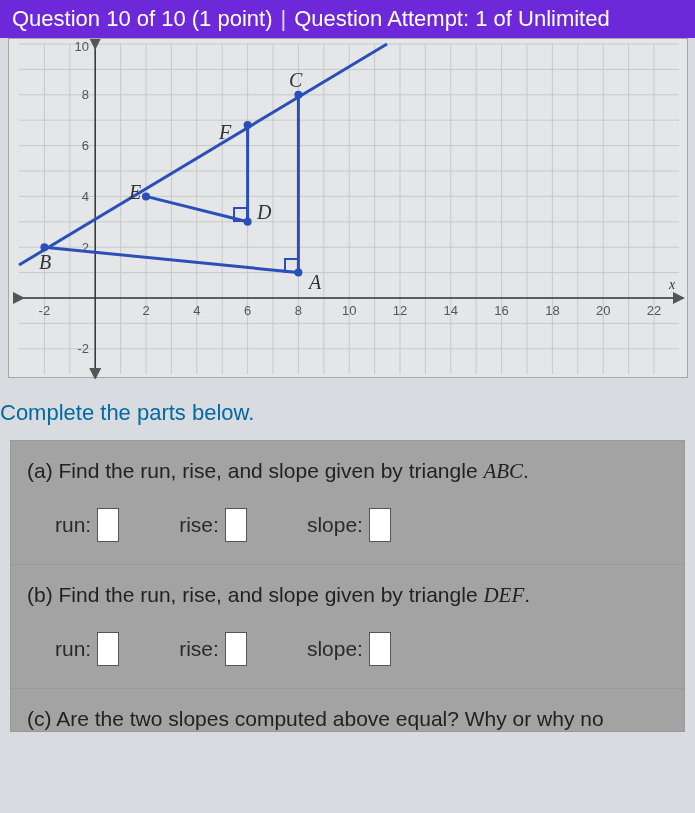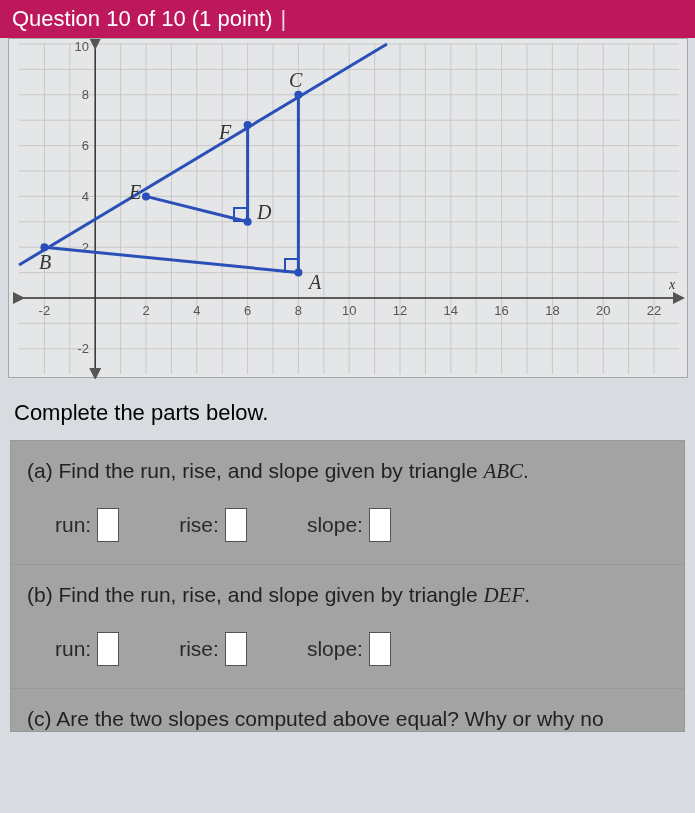--- a/index.html
+++ b/index.html
@@ -5,43 +5,43 @@
   * { box-sizing: border-box; margin: 0; padding: 0; }
   body {
     font-family: Arial, Helvetica, sans-serif;
     background: #d8dce0;
     width: 695px;
     height: 813px;
     overflow: hidden;
     color: #2a2a2a;
   }
   .header {
-    background: #be185d;
+    background: #6d28d9;
     color: #fff;
     padding: 6px 12px;
     font-size: 22px;
     font-weight: 400;
     display: flex;
     align-items: center;
     gap: 8px;
   }
   .header .sep { opacity: 0.8; }
   .graph-area {
     position: relative;
     width: 680px;
     height: 340px;
     margin: 0 auto;
     background: #e4e6e8;
     border: 1px solid #a8a8a8;
   }
   .graph-svg { display:block; }
   .instruction {
-    padding: 22px 14px 14px 14px;
+    padding: 22px 14px 14px 0;
     font-size: 22px;
-    color: #000000;
+    color: #0369a1;
   }
   .parts {
     margin: 0 10px 0 10px;
     background: #a3a3a3;
     border: 1px solid #999;
   }
   .part {
     border-bottom: 1px solid #999;
     padding: 18px 16px 22px 16px;
   }
@@ -68,20 +68,21 @@
     background: #fff;
     vertical-align: middle;
   }
 </style>
 </head>
 <body>
 
 <div class="header">
   <span>Question 10 of 10 (1 point)</span>
   <span class="sep">|</span>
+  <span>Question Attempt: 1 of Unlimited</span>
 </div>
 
 <div class="graph-area">
 <svg class="graph-svg" width="680" height="340" viewBox="0 0 680 340">
   <defs>
     <marker id="arrow" markerWidth="8" markerHeight="8" refX="4" refY="4" orient="auto">
       <path d="M0,0 L8,4 L0,8 z" fill="#555"></path>
     </marker>
   </defs>
 

